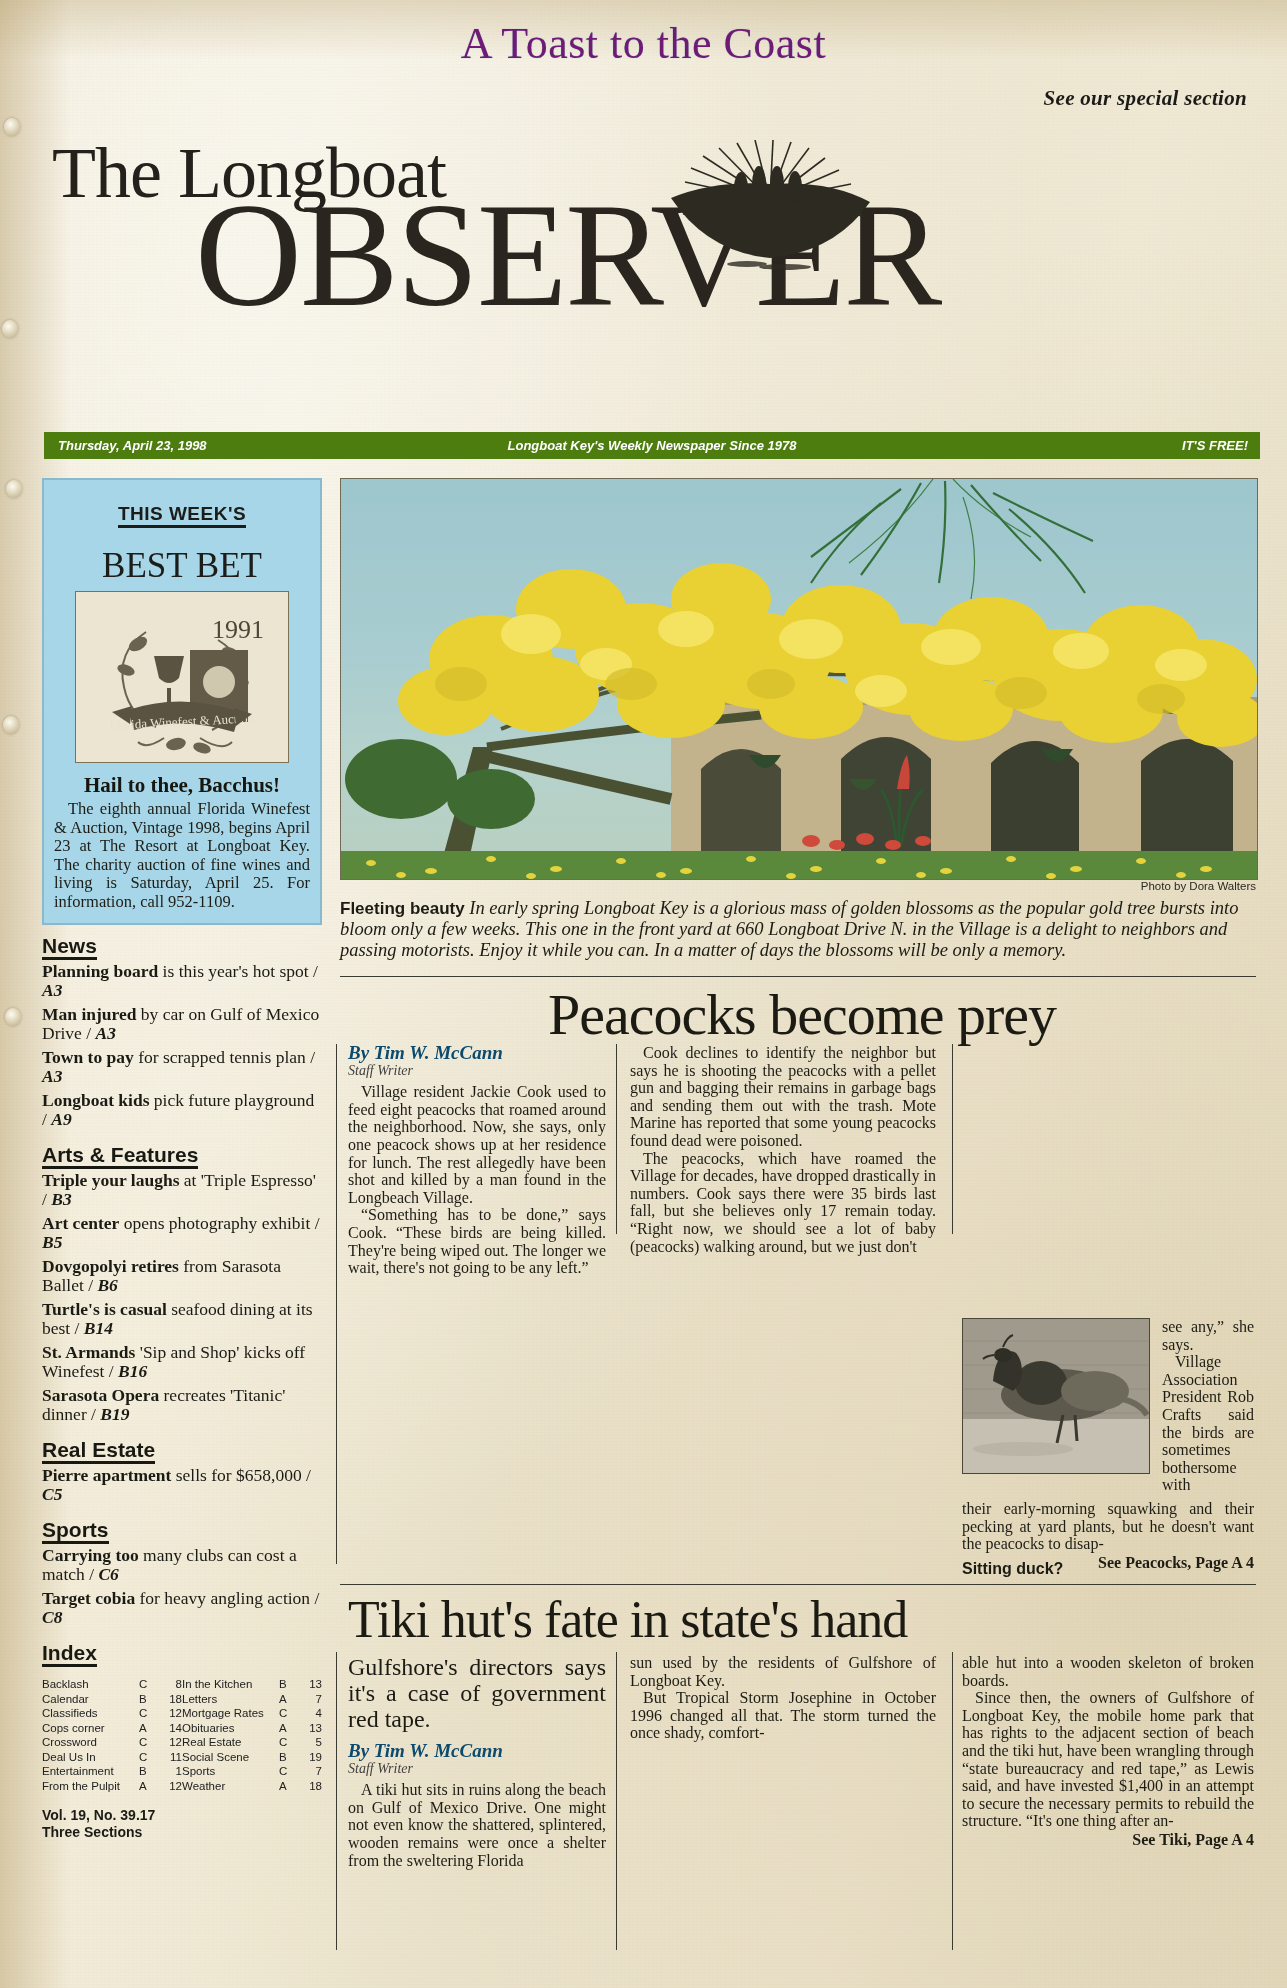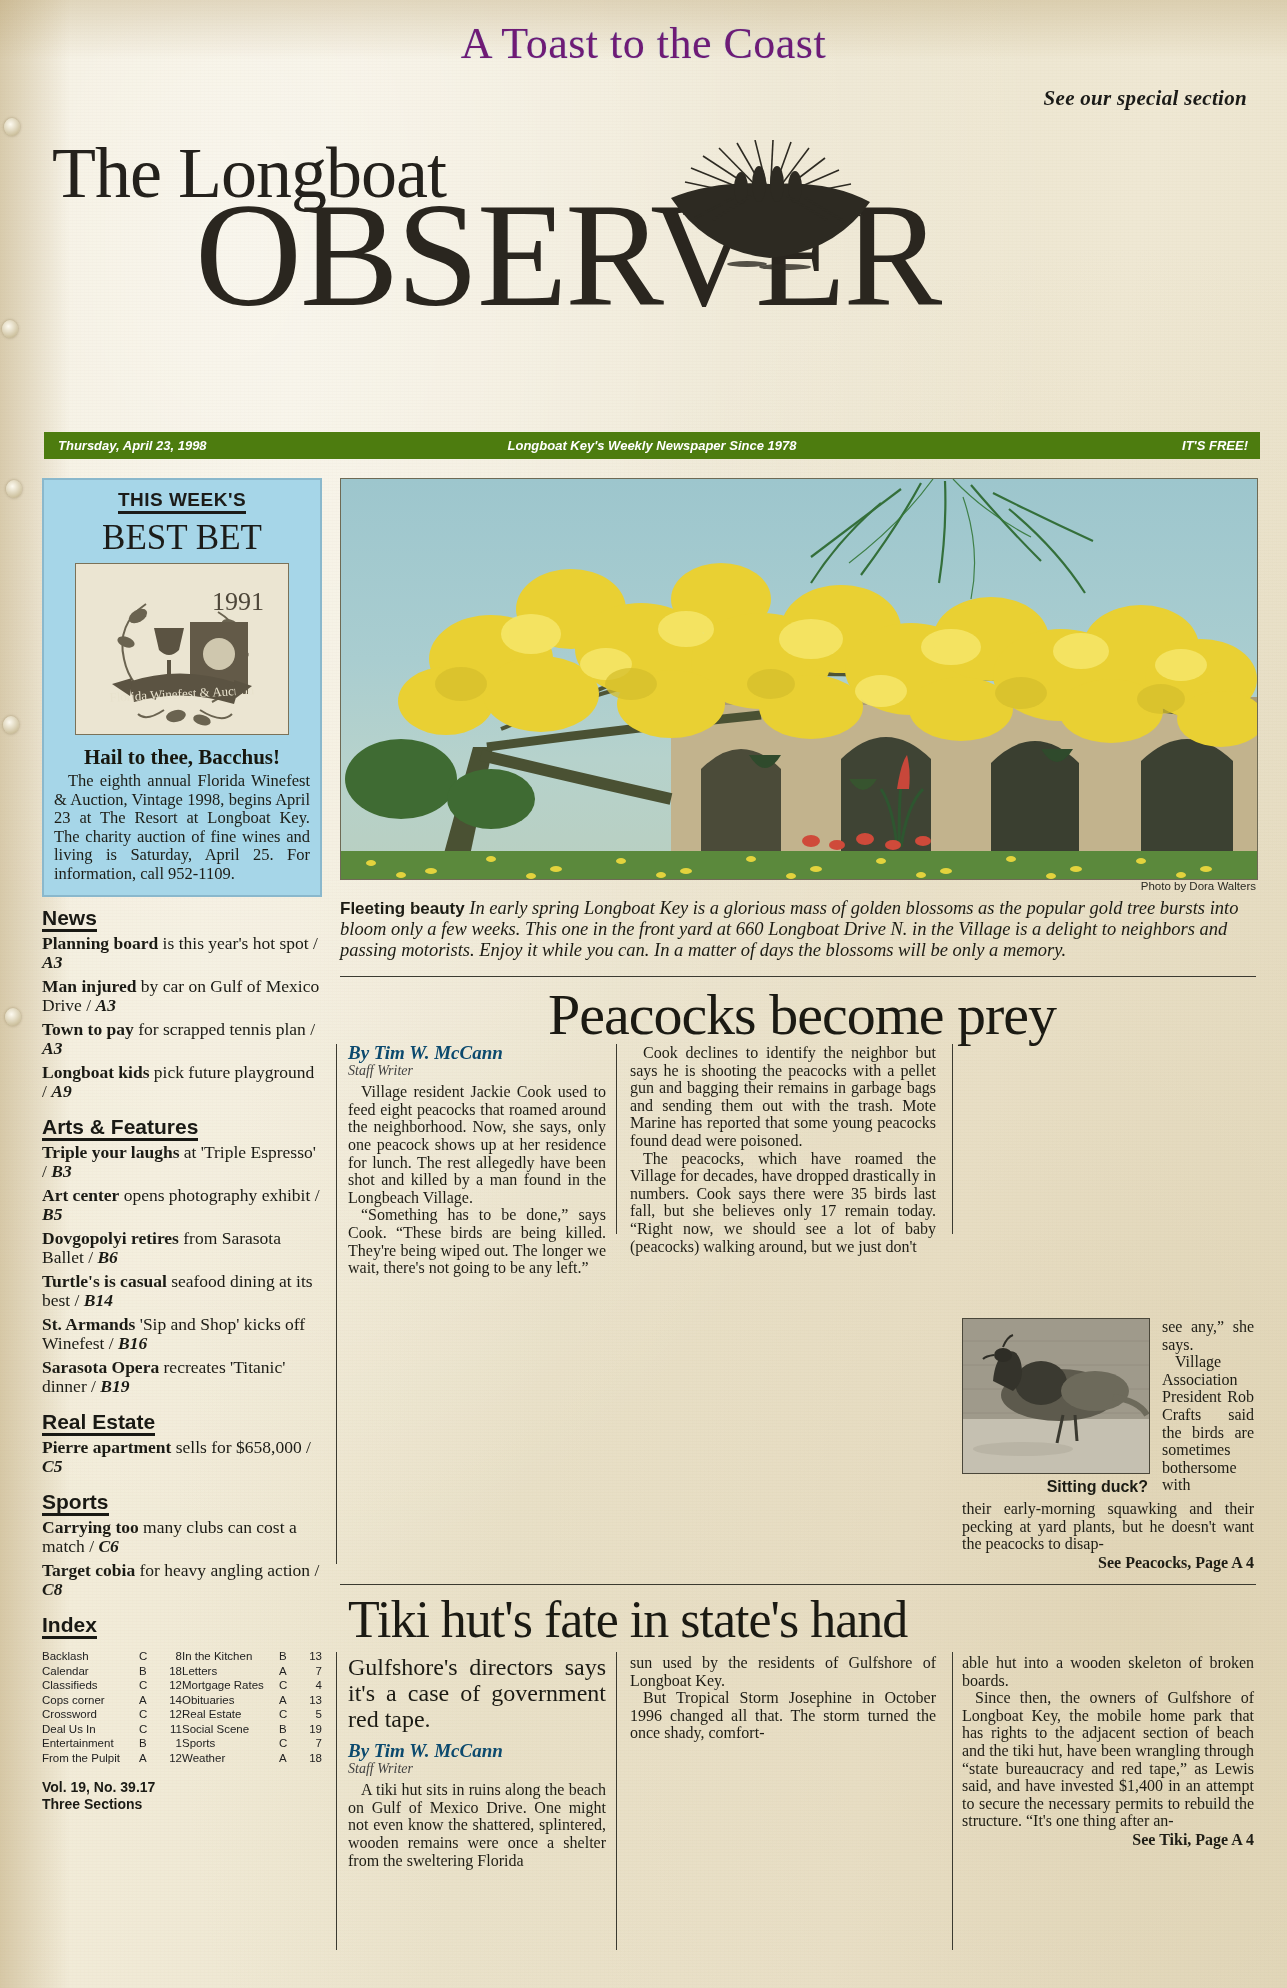--- a/index.html
+++ b/index.html
@@ -86,21 +86,21 @@
   .leftcol{position:absolute;left:42px;top:478px;width:280px;}
 
   .bestbet{
     background:#a6d6e8;border:2px solid #8ab8cc;
     padding:8px 10px 12px 10px;
   }
   .bb-this{
     text-align:center;font-family:"Liberation Sans", sans-serif;
     font-weight:bold;font-size:19px;color:#1c1c19;letter-spacing:.5px;
     border-bottom:3px solid #1c1c19;display:inline-block;
-    margin:1px auto;
+    margin:15px auto;
   }
   .bb-this-wrap{text-align:center;}
   .bb-title{
     text-align:center;font-family:"Liberation Serif", serif;
     font-size:35px;color:#1c1c19;margin-top:4px;line-height:38px;
     letter-spacing:0px;
   }
   .bb-logo{
     margin:6px auto 0 auto;width:212px;height:170px;
     background:#ebe5d2;border:1px solid #7b7258;
@@ -182,21 +182,21 @@
     font-family:"Liberation Serif", serif;font-size:24px;line-height:26px;
     color:#1b1a13;margin:0 0 10px 0;
   }
 
   .birdphoto{
     position:absolute;left:962px;top:1318px;width:186px;height:154px;
     border:1px solid #4a473a;overflow:hidden;
     background:linear-gradient(180deg,#a8a394 0%,#9c9787 55%,#cfcabb 100%);
   }
   .birdcap{
-    position:absolute;left:962px;top:1478px;width:186px;text-align:right;
+    position:absolute;left:962px;top:1560px;width:186px;text-align:left;
     font-family:"Liberation Sans", sans-serif;font-weight:bold;font-size:16px;color:#1b1b13;
   }
 </style>
 </head>
 <body>
 
 <div class="paper"></div>
 <div class="grain"></div>
 <div class="edge-stain"></div>
 <div class="top-stain"></div>

